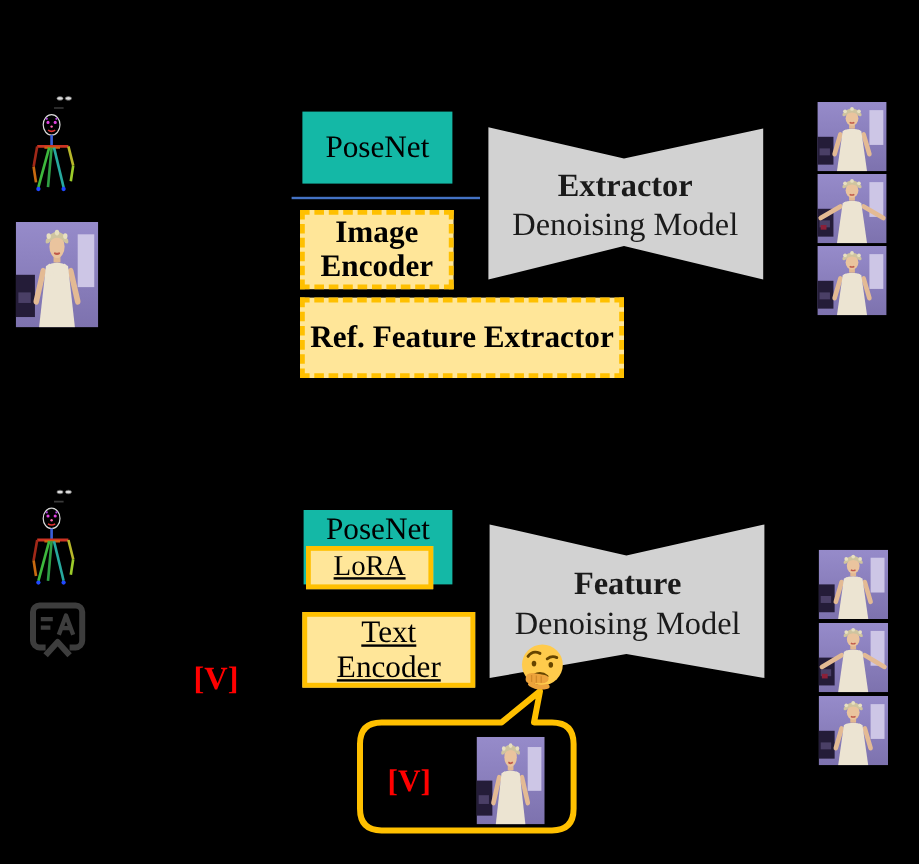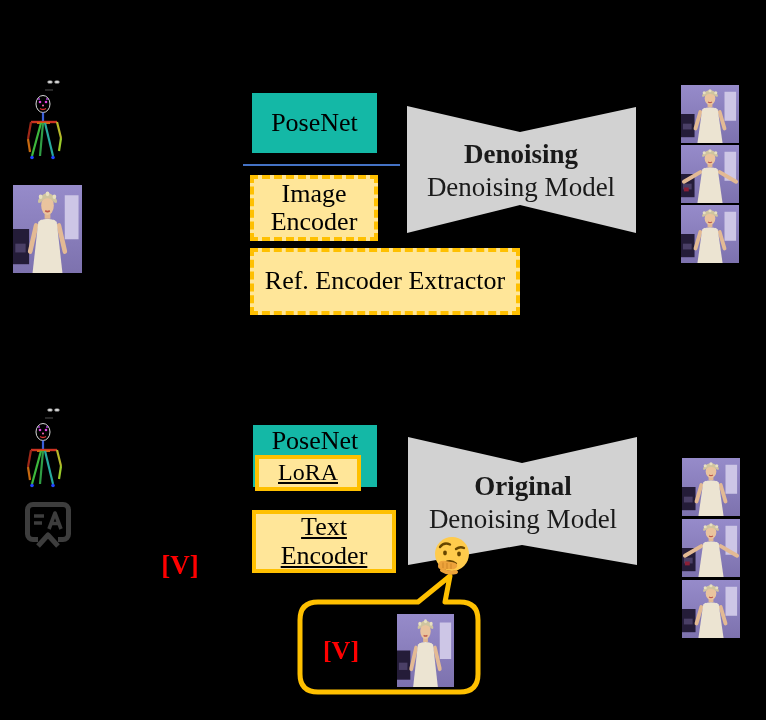--- a/index.html
+++ b/index.html
@@ -9,21 +9,21 @@
   }
   .abs{position:absolute;}
   .graybox{
     background:#14b8a6;display:flex;align-items:center;justify-content:center;
     text-align:center;font-size:26px;line-height:1.05;
   }
   .yellowbox{
     background:#FFE699;display:flex;align-items:center;justify-content:center;
     text-align:center;font-size:26px;line-height:1.08;box-sizing:border-box;
   }
-  .dashed{border:4px dashed #FFC000;}
+  .dashed{border:4px dashed #FFC000;font-weight:bold;}
   .solidgold{border:4px solid #FFC000;text-decoration:underline;}
   .model-label{
     text-align:center;font-size:27px;line-height:33px;color:#1a1a1a;
   }
   .model-label .t1{font-weight:bold;display:block;}
   .model-label .t2{display:block;font-family:Liberation Serif, serif;}
   .token{
     color:#FF0000;font-weight:bold;font-size:27px;text-align:center;
     font-family:"Liberation Serif", serif;
   }
@@ -144,28 +144,28 @@
     <span>PoseNet</span>
   </div>
 
   <div class="abs blue-line" style="left:243px;top:164px;width:157px"></div>
 
   <div class="abs yellowbox dashed" style="left:250px;top:175px;width:128px;height:66px;padding:0 14px">
     <span>Image Encoder</span>
   </div>
 
   <div class="abs yellowbox dashed" style="left:250px;top:248px;width:270px;height:67px">
-    <span>Ref. Encoder Extractor</span>
+    <span>Ref. Feature Extractor</span>
   </div>
 
   <svg class="abs" style="left:406px;top:104px" width="232" height="131" viewBox="0 0 232 131">
     <polygon points="1,2 114,28 230,3 230,129 114,101 1,129" fill="#D2D2D2"></polygon>
   </svg>
   <div class="abs model-label" style="left:408px;top:138px;width:226px">
-    <span class="t1">Denoising</span>
+    <span class="t1">Extractor</span>
     <span class="t2">Denoising Model</span>
   </div>
 
   <div class="abs framecol" style="left:681px;top:85px;gap:2px">
     <div class="frame">
       <svg width="58" height="58" viewBox="0 0 60 60">
           <use href="#person-front"></use>
         </svg>
       </div>
     <div class="frame">
@@ -203,21 +203,21 @@
   </div>
 
   <div class="abs yellowbox solidgold" style="left:252px;top:510px;width:144px;height:63px;padding:0 16px">
     <span>Text Encoder</span>
   </div>
 
   <svg class="abs" style="left:406px;top:434px" width="233" height="134" viewBox="0 0 233 134">
     <polygon points="2,3 116,29 231,3 231,131 116,111 2,131" fill="#D2D2D2"></polygon>
   </svg>
   <div class="abs model-label" style="left:410px;top:470px;width:226px">
-    <span class="t1">Original</span>
+    <span class="t1">Feature</span>
     <span class="t2">Denoising Model</span>
   </div>
 
   <svg class="abs" style="left:295px;top:570px" width="190" height="128" viewBox="0 0 190 128">
     <path d="M23,32 H123 L155,6 L150,32 H165 Q183,32 183,50 V104 Q183,122 165,122 H23 Q5,122 5,104 V50 Q5,32 23,32 Z" fill="#000" stroke="#FFC000" stroke-width="5" stroke-linejoin="round"></path>
   </svg>
   <div class="abs token" style="left:313px;top:636px;width:56px;font-size:26px">[V]</div>
   <div class="abs" style="left:397px;top:614px;width:57px;height:73px">
     <svg width="57" height="73" viewBox="0 0 60 60" preserveAspectRatio="none">
         <use href="#person-front"></use>

